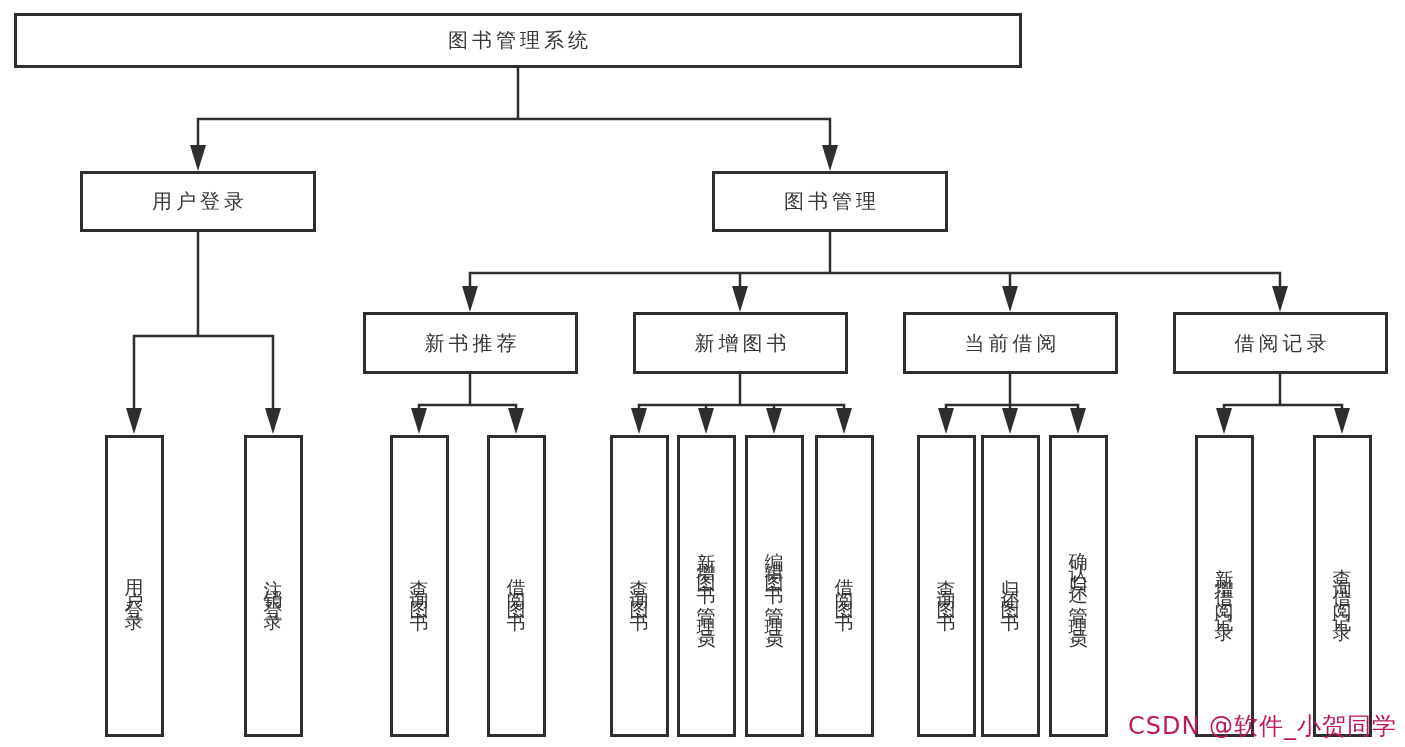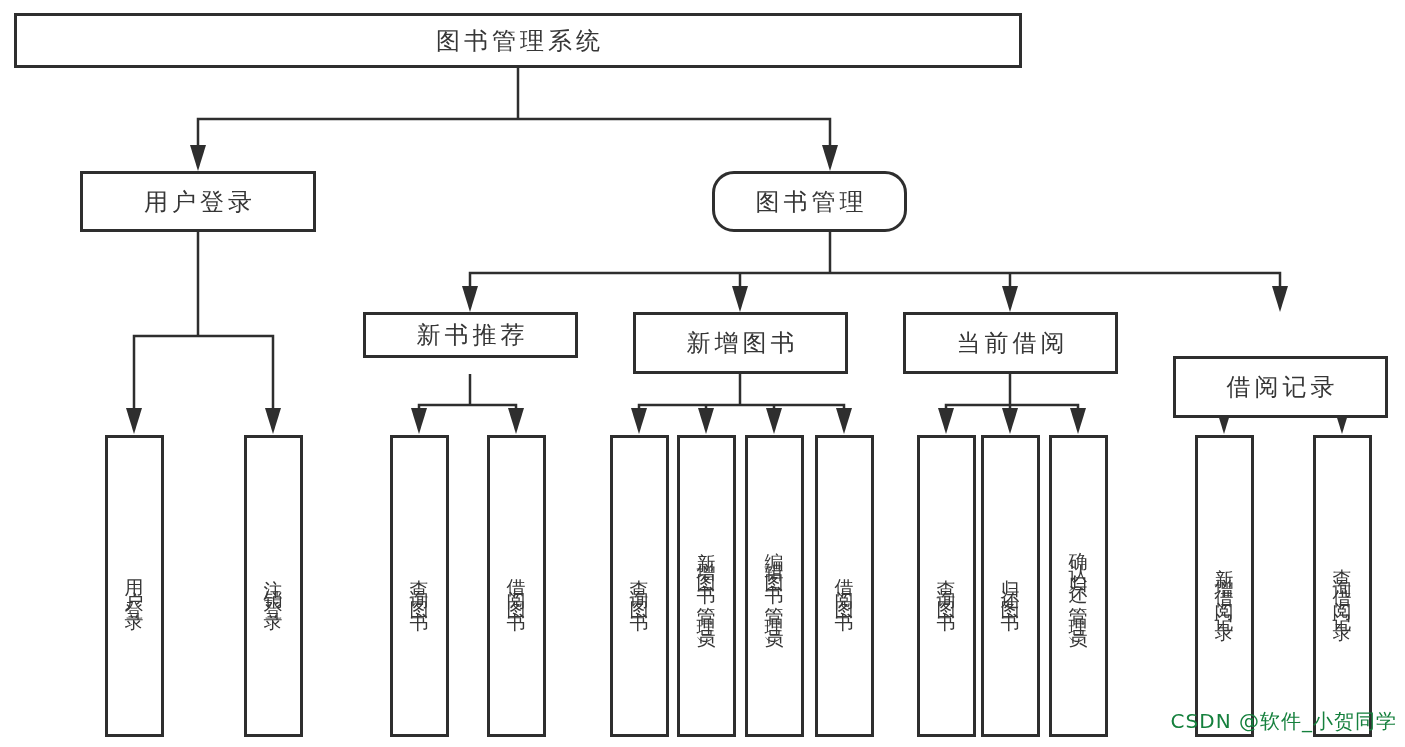--- a/index.html
+++ b/index.html
@@ -25,44 +25,44 @@
     position: absolute;
     box-sizing: border-box;
     border: 3px solid #2e2e2e;
     background: #ffffff;
     display: flex;
     align-items: center;
     justify-content: center;
     color: #363636;
   }
   .hnode {
-    font-size: 24px;
+    font-size: 20px;
     letter-spacing: 4px;
     text-indent: 4px;
     white-space: nowrap;
   }
   .vnode {
     top: 435px;
     width: 59px;
     height: 302px;
   }
   .vtext {
     writing-mode: vertical-rl;
     font-size: 19px;
     letter-spacing: 11px;
     line-height: 1;
     color: #363636;
   }
   .watermark {
     position: absolute;
     right: 8px;
-    bottom: 12px;
-    font-size: 20px;
+    bottom: 5px;
+    font-size: 24px;
     letter-spacing: 1px;
-    color: #15803d;
+    color: #be185d;
     white-space: nowrap;
   }
 </style>
 </head>
 <body>
 
 <div class="canvas">
 
   <svg class="wires" width="1405" height="747" viewBox="0 0 1405 747" fill="none" stroke="#2e2e2e" stroke-width="2.5">
 
@@ -108,26 +108,26 @@
 
     <path d="M1280 374 V405"></path>
     <path d="M1224 411 V405 H1342 V411"></path>
     <polygon points="1216,408 1232,408 1224,434" fill="#2e2e2e" stroke="none"></polygon>
     <polygon points="1334,408 1350,408 1342,434" fill="#2e2e2e" stroke="none"></polygon>
   </svg>
 
   <div class="node hnode" style="left:14px; top:13px; width:1008px; height:55px;">图书管理系统</div>
 
   <div class="node hnode" style="left:80px; top:171px; width:236px; height:61px;">用户登录</div>
-  <div class="node hnode" style="left:712px; top:171px; width:195px; height:61px;border-radius:22px;">图书管理</div>
+  <div class="node hnode" style="left:712px; top:171px; width:236px; height:61px;">图书管理</div>
 
-  <div class="node hnode" style="left:363px; top:312px; width:215px; height:46px;">新书推荐</div>
+  <div class="node hnode" style="left:363px; top:312px; width:215px; height:62px;">新书推荐</div>
   <div class="node hnode" style="left:633px; top:312px; width:215px; height:62px;">新增图书</div>
   <div class="node hnode" style="left:903px; top:312px; width:215px; height:62px;text-align:center;">当前借阅</div>
-  <div class="node hnode" style="left:1173px; top:312px; width:215px; height:62px;margin-top:44px;">借阅记录</div>
+  <div class="node hnode" style="left:1173px; top:312px; width:215px; height:62px;">借阅记录</div>
 
   <div class="node vnode" style="left:105px;">
     <span class="vtext">用户登录</span>
   </div>
   <div class="node vnode" style="left:244px;">
     <span class="vtext">注销登录</span>
   </div>
 
   <div class="node vnode" style="left:390px;">
     <span class="vtext">查询图书</span>

